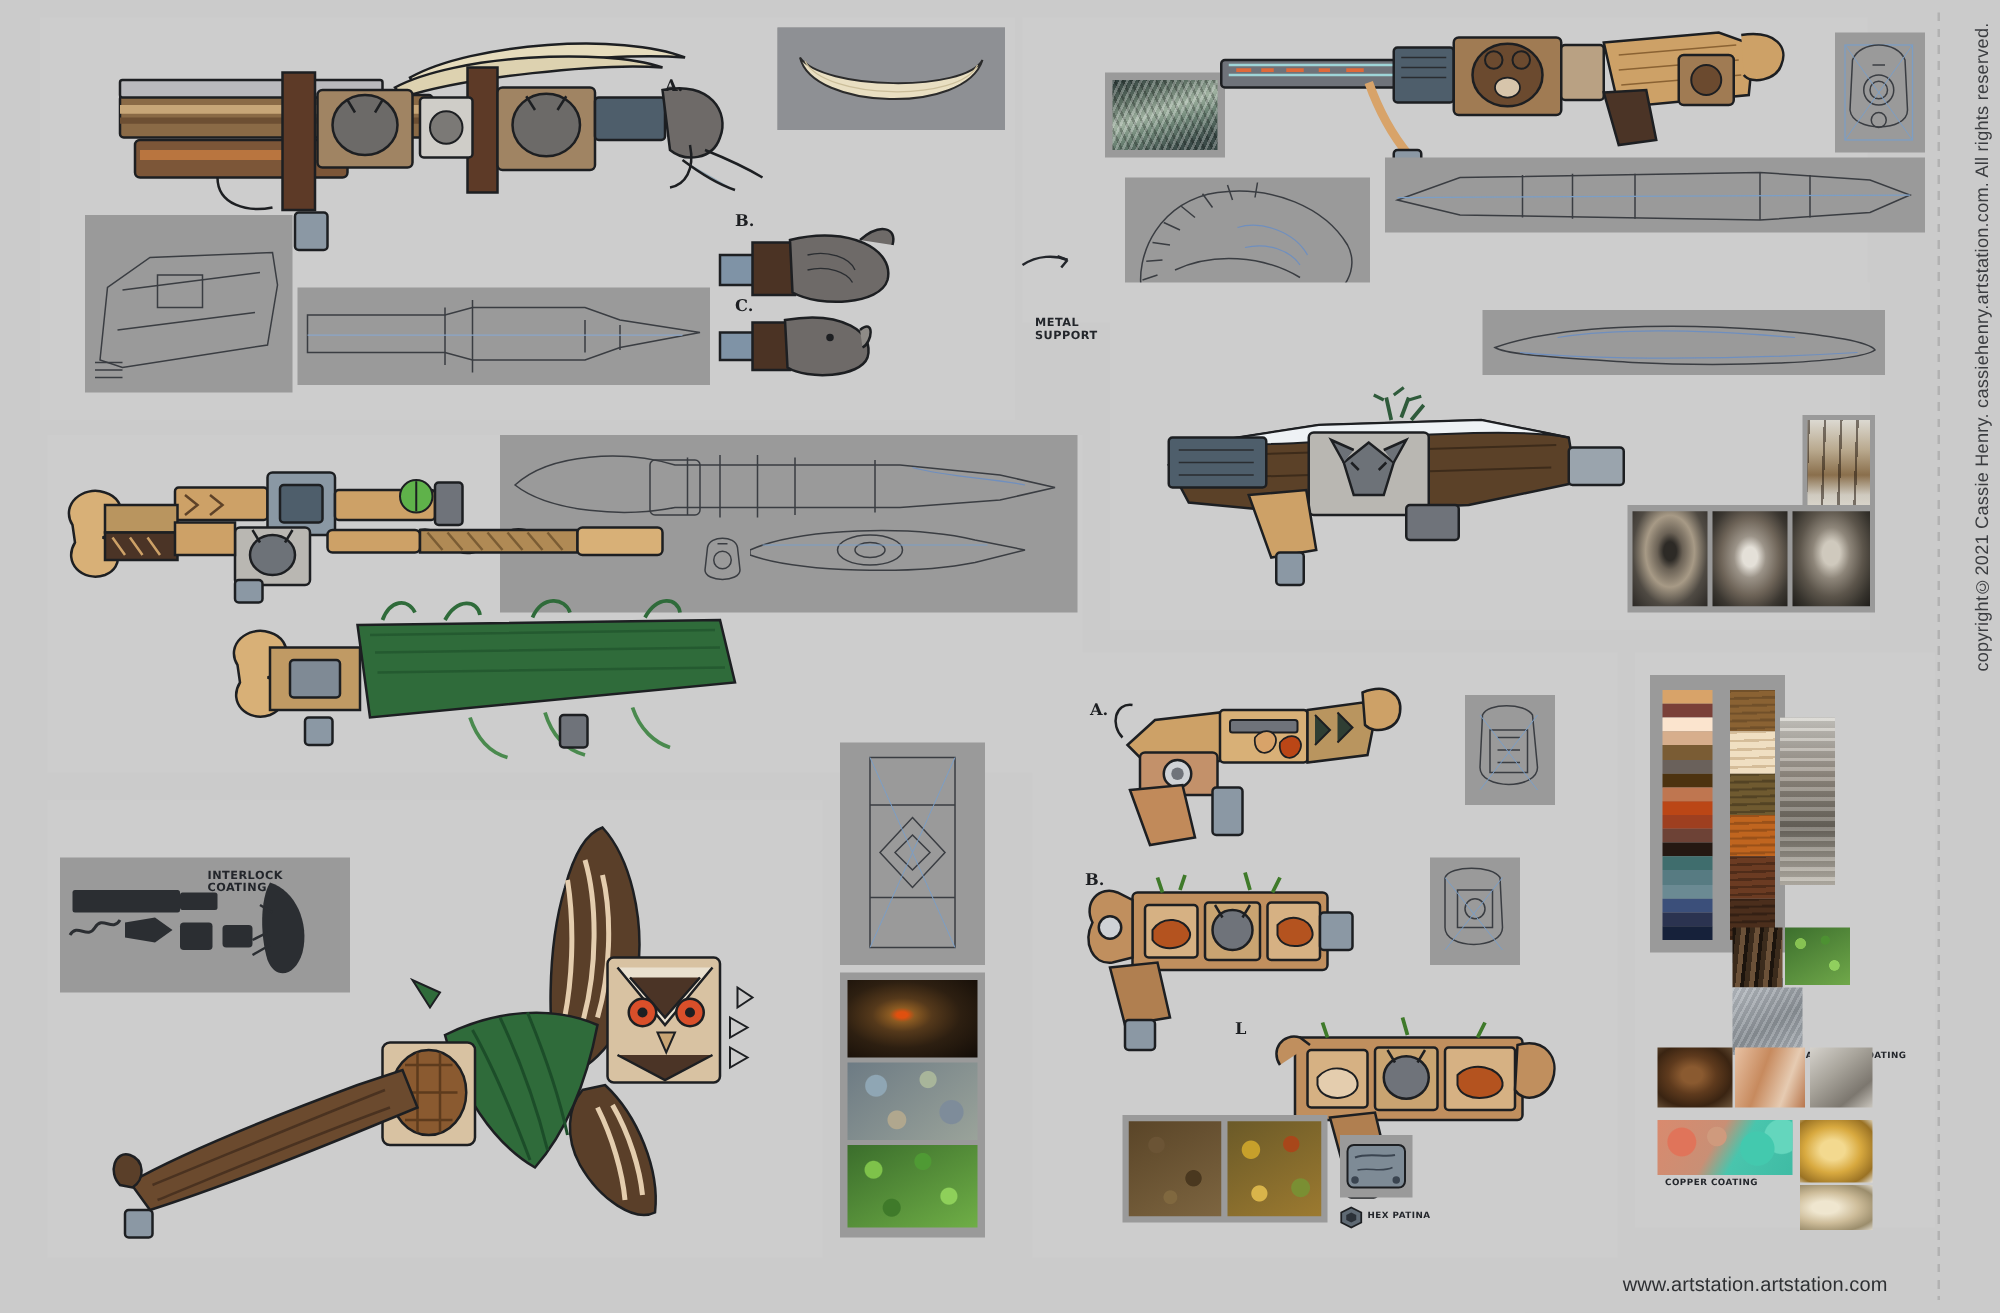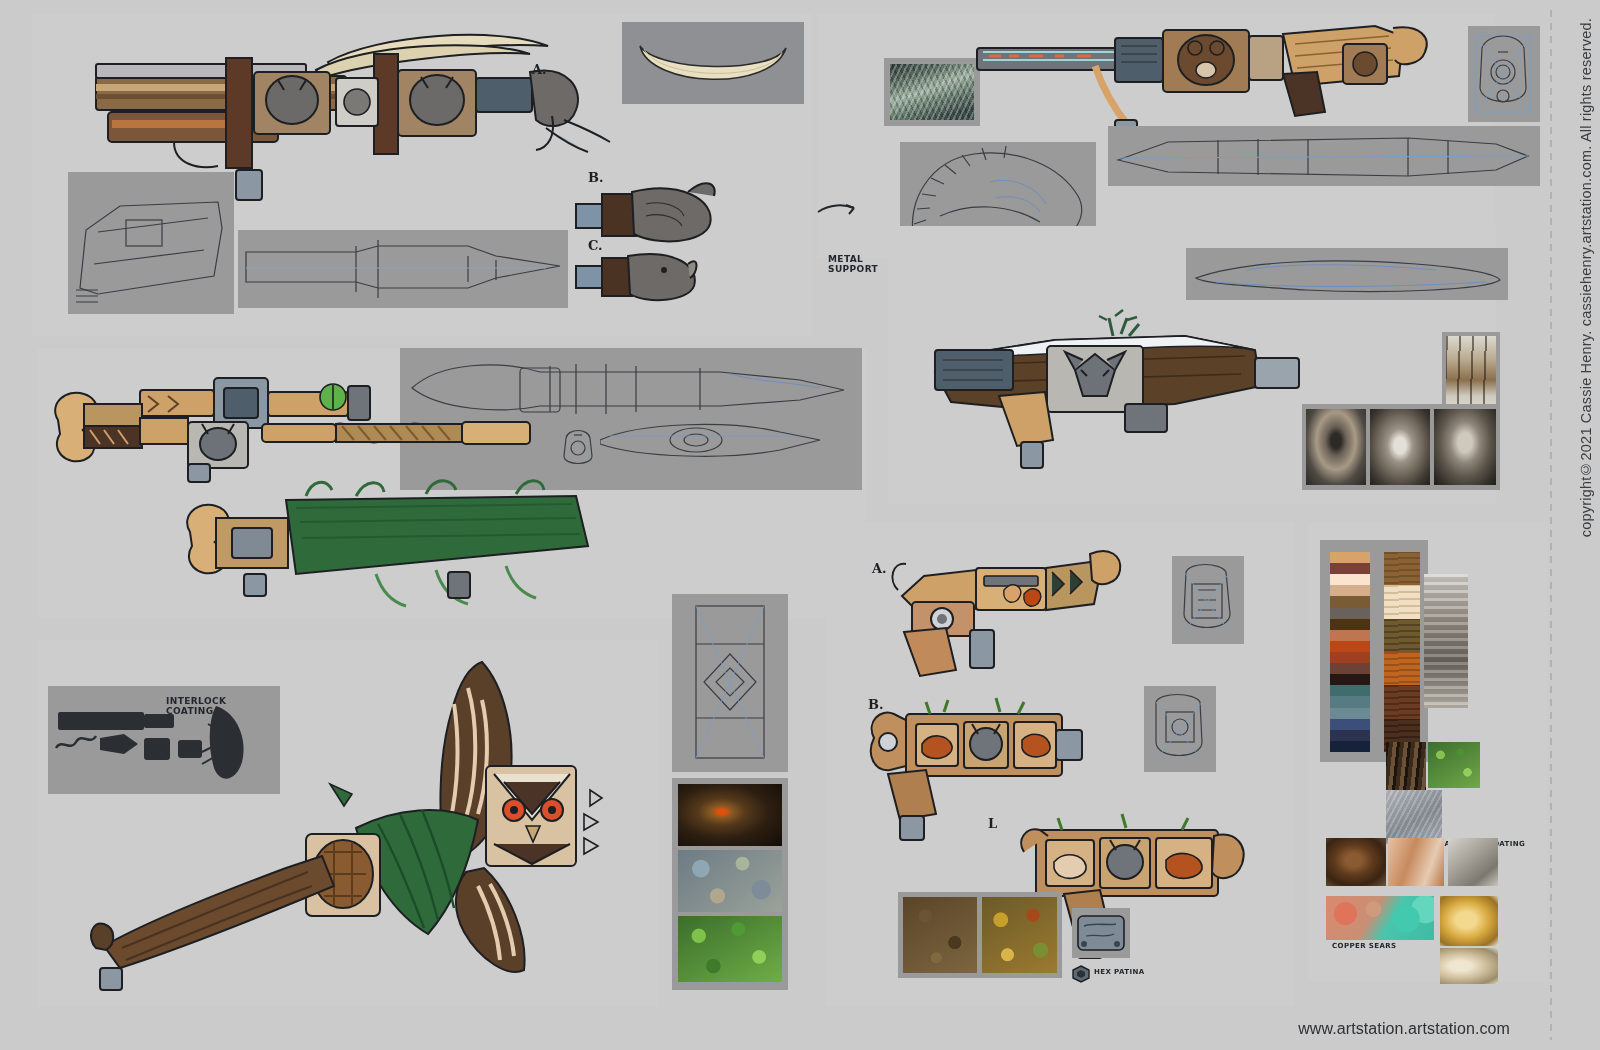--- a/index.html
+++ b/index.html
@@ -630,21 +630,21 @@
   <div class="tex" style="left:1448px; top:838px; width:50px; height:48px;
        background:linear-gradient(140deg,#d5d2cc,#a8a49b 40%,#7c776f 75%,#cac6be);"></div>
 
   <div class="tex" style="left:1326px; top:896px; width:108px; height:44px;
        background:
          radial-gradient(circle at 18% 40%, #e0745a 0 12%, transparent 13%),
          radial-gradient(circle at 44% 30%, #cf9a7d 0 11%, transparent 12%),
          radial-gradient(circle at 74% 52%, #43c9ae 0 16%, transparent 17%),
          radial-gradient(circle at 92% 30%, #64d6bd 0 13%, transparent 14%),
          linear-gradient(120deg,#d98a6e 0%,#c98f75 42%,#49c5ad 60%,#3fbba4 100%);"></div>
-  <div class="hand tiny" style="left:1332px; top:942px;">COPPER SEARS</div>
+  <div class="hand tiny" style="left:1332px; top:942px;">COPPER COATING</div>
 
   <div class="tex" style="left:1440px; top:896px; width:58px; height:50px;
        background:radial-gradient(ellipse at 45% 48%, #f3d98f 0 22%, #d8a93f 50%, #9a7224 80%, #e6e2d8 100%);"></div>
   <div class="tex" style="left:1440px; top:948px; width:58px; height:36px;
        background:radial-gradient(ellipse at 35% 50%, #efe6cf 0 20%, #cdbc99 50%, #9b8d6c 80%, #ddd8cc 100%);"></div>
 
   <div class="vrule"></div>
   <div class="copyright">copyright©2021 Cassie Henry. cassiehenry.artstation.com. All rights reserved.</div>
   <div class="weburl">www.artstation.artstation.com</div>
 

